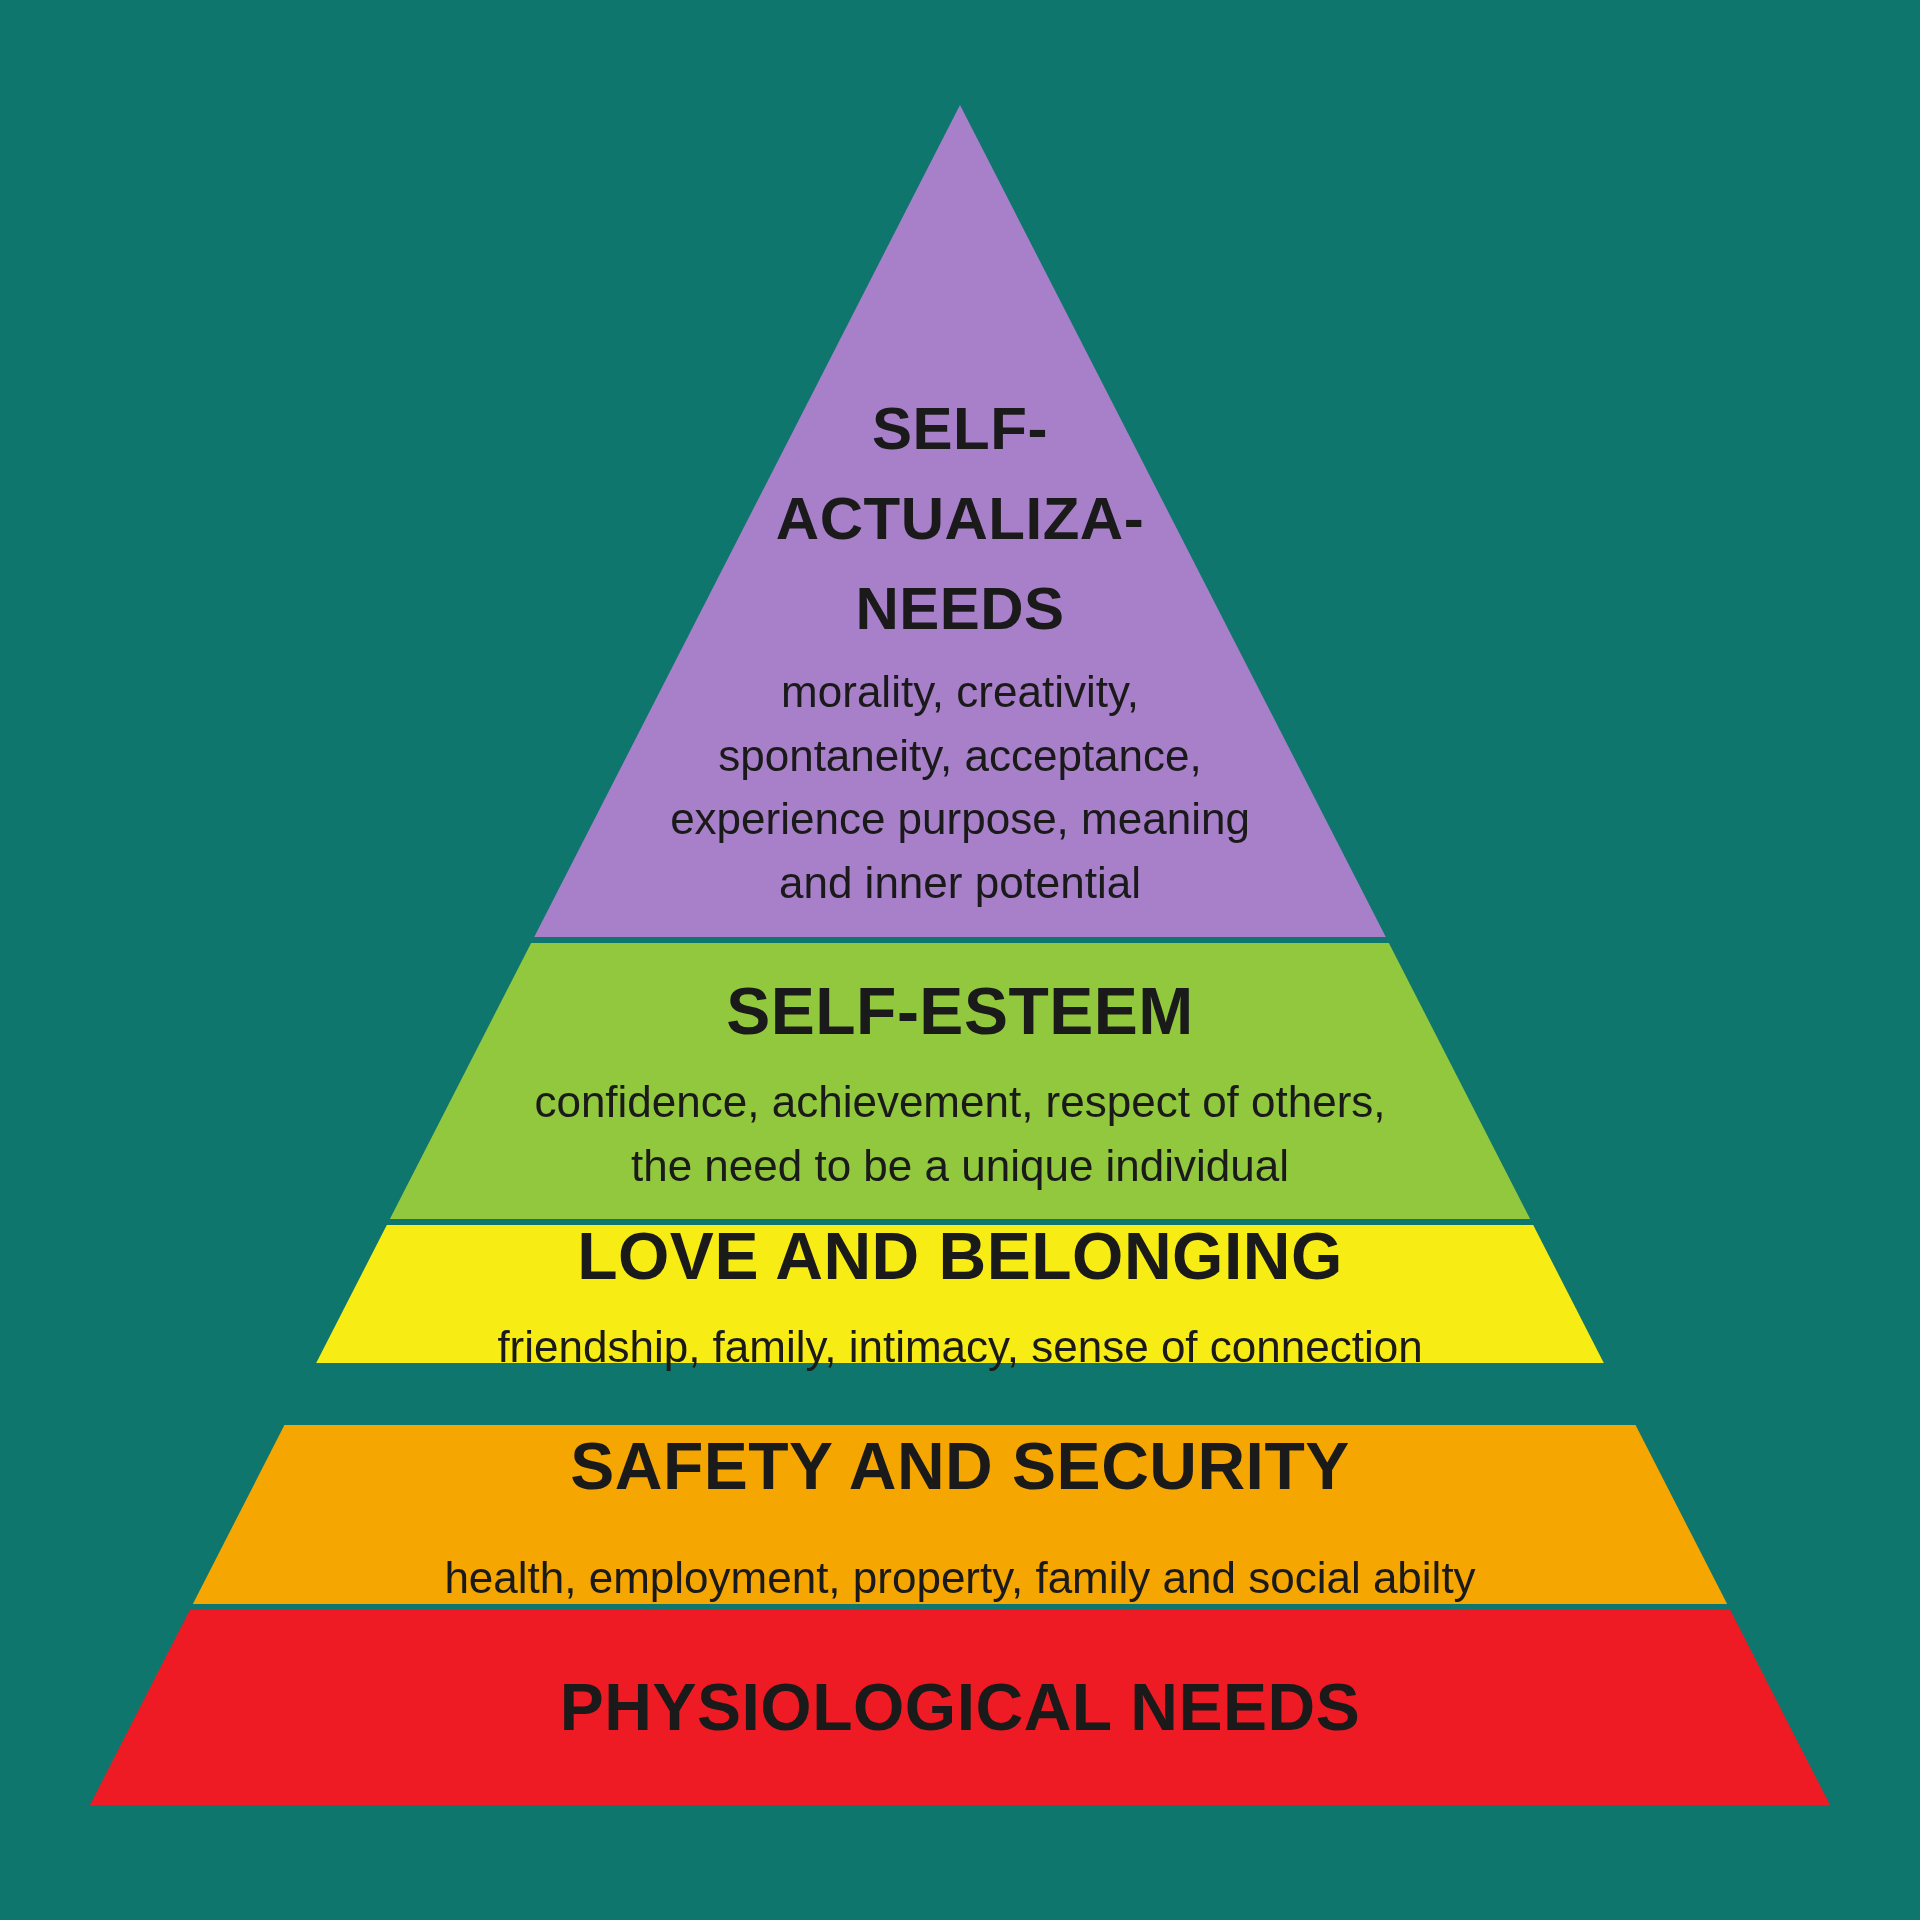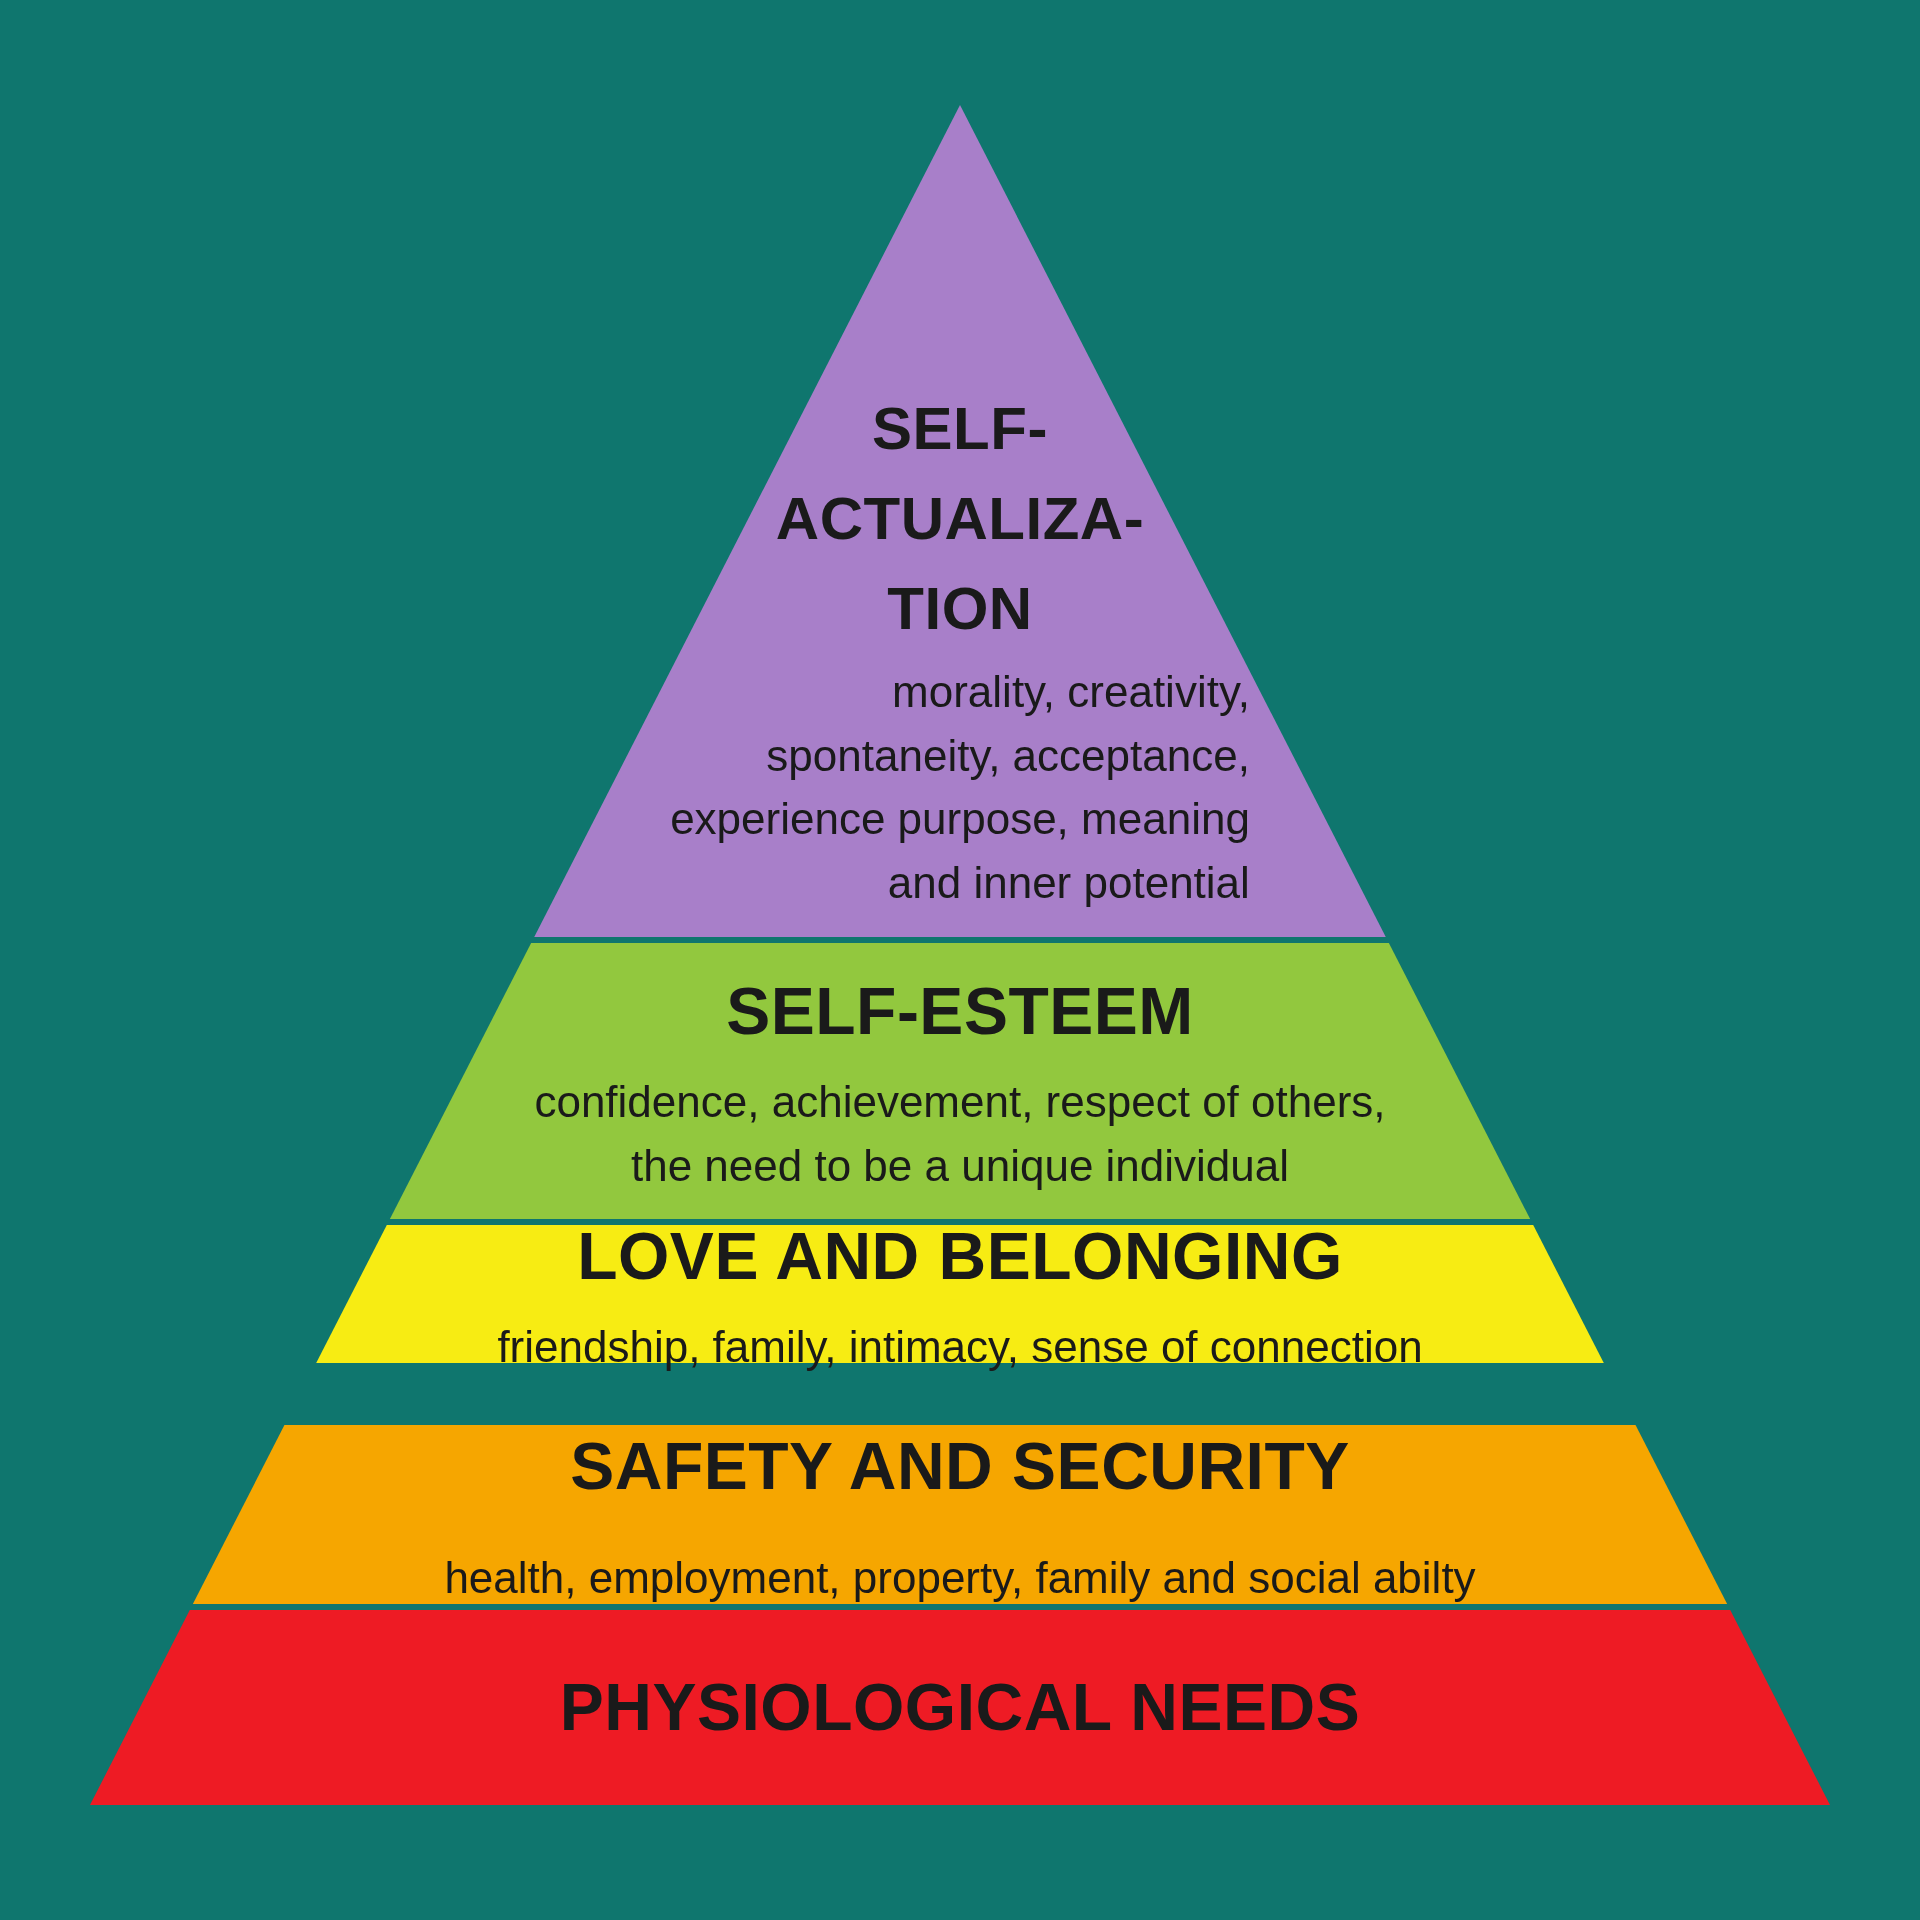--- a/index.html
+++ b/index.html
@@ -54,37 +54,36 @@
     line-height: 1.5;
   }
   .level-desc {
     font-weight: 400;
     font-size: 44px;
     line-height: 1.45;
     margin-top: 10px;
   }
   .band-0 .level-desc {
     margin-top: 6px;
-    text-align: right;
   }
   .title-line, .desc-line {
     white-space: nowrap;
   }
 </style>
 </head>
 <body>
 
 <div class="canvas">
   <div class="pyramid">
 
     <div class="band band-0" style="background: rgb(168, 127, 201);">
       <div class="level-title">
         <div class="title-line">SELF-</div>
         <div class="title-line">ACTUALIZA-</div>
-        <div class="title-line">TION</div>
+        <div class="title-line">NEEDS</div>
       </div>
       <div class="level-desc">
         <div class="desc-line">morality, creativity,</div>
         <div class="desc-line">spontaneity, acceptance,</div>
         <div class="desc-line">experience purpose, meaning</div>
         <div class="desc-line">and inner potential</div>
       </div>
     </div>
 
     <div class="band band-1" style="background: rgb(146, 200, 62);">

